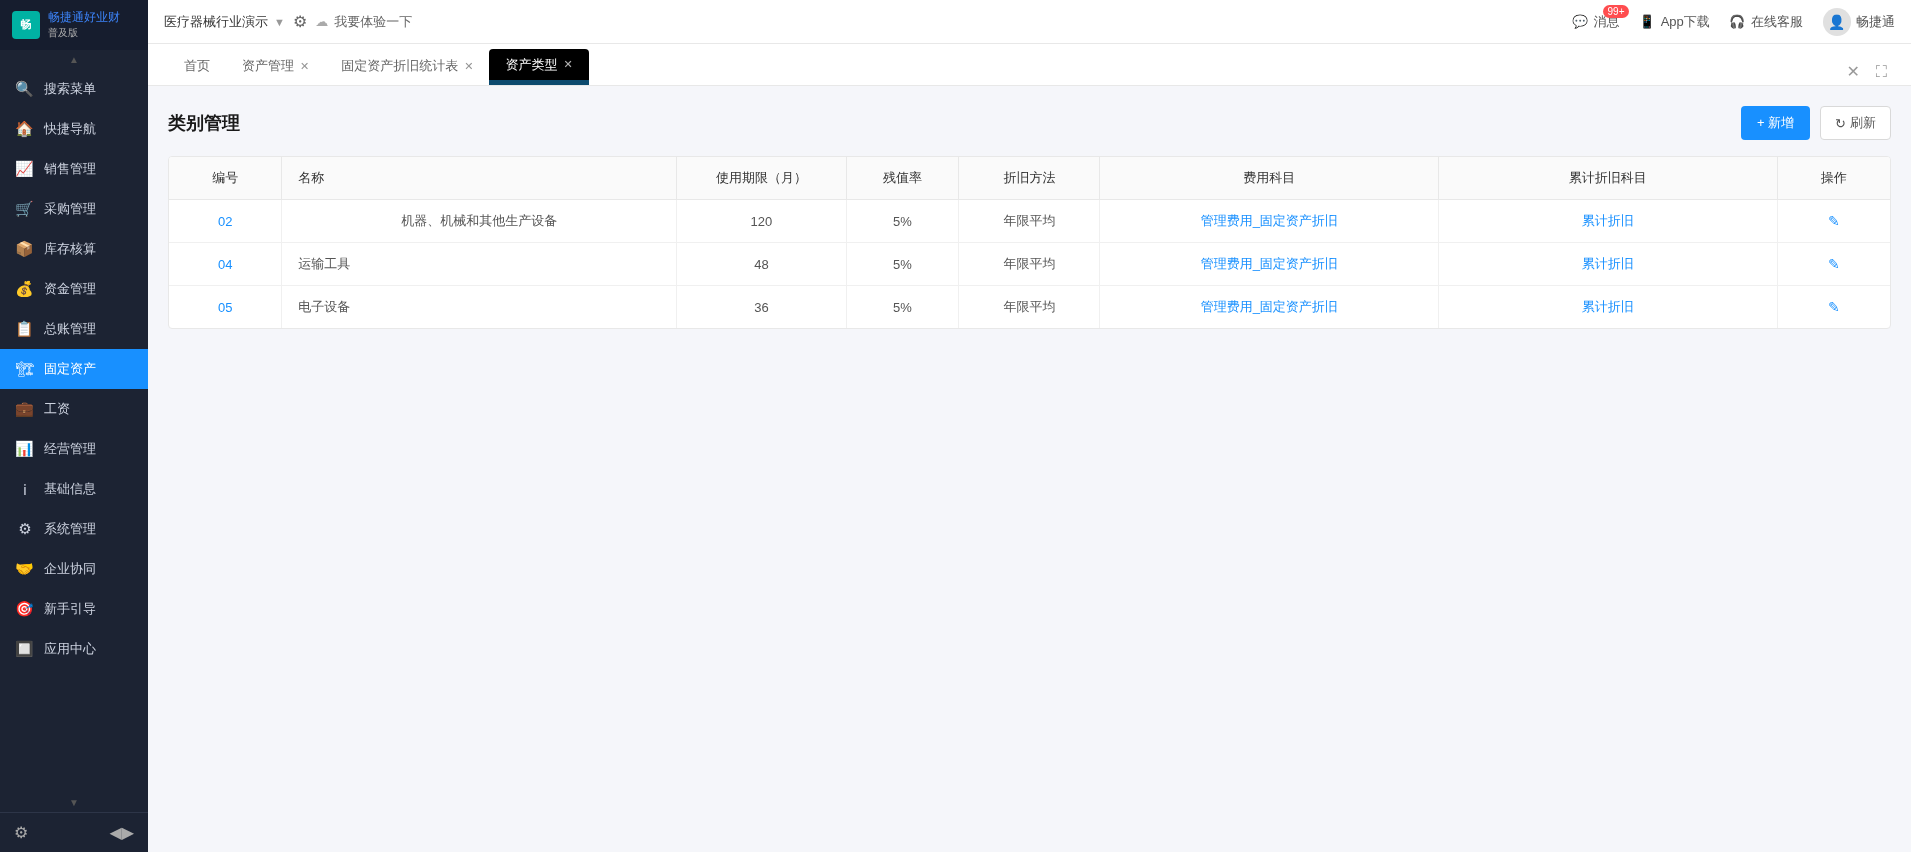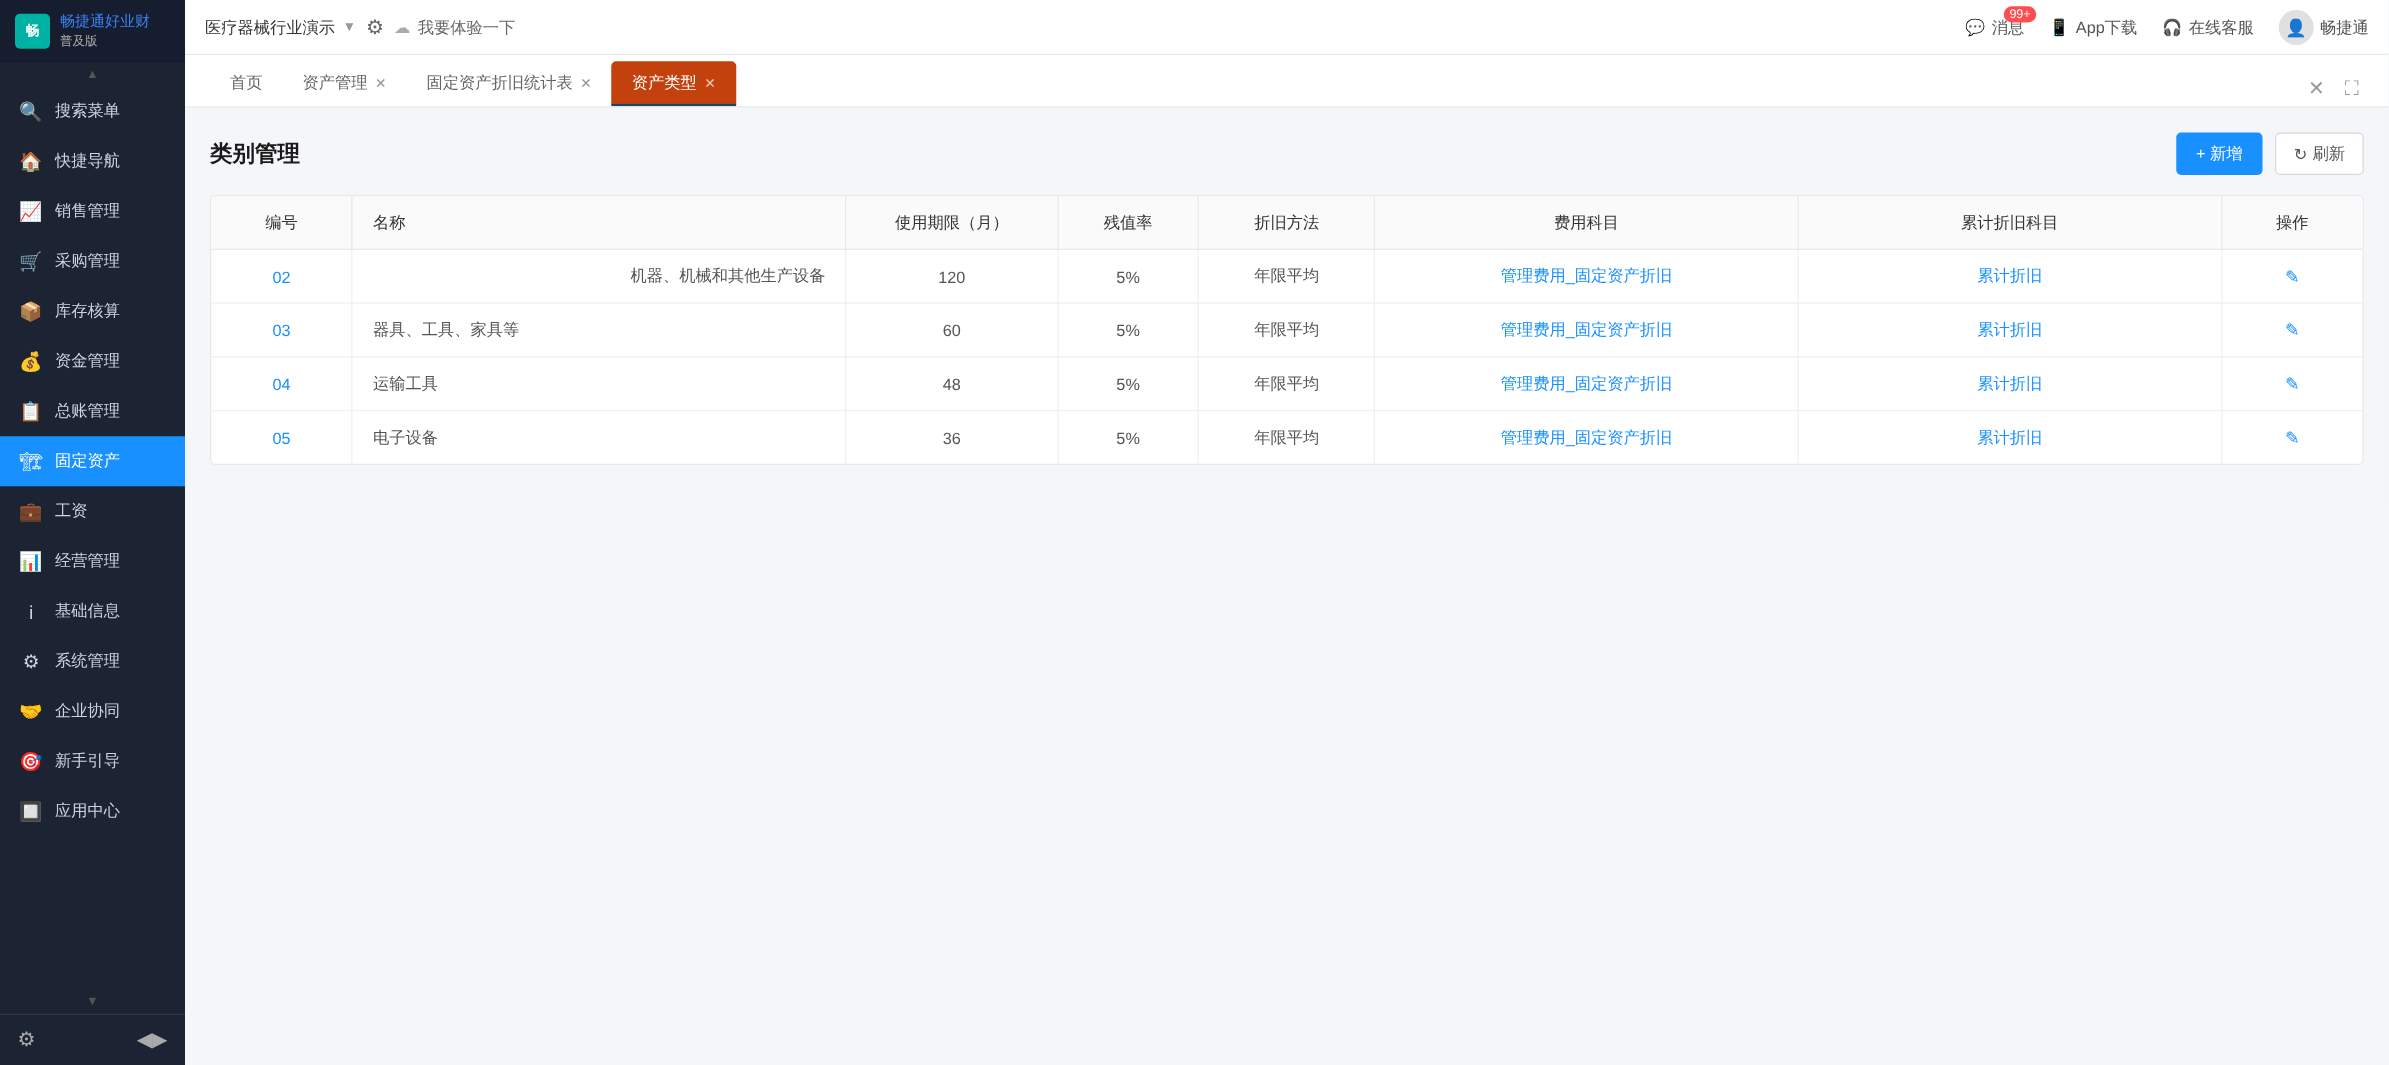--- a/index.html
+++ b/index.html
@@ -111,23 +111,23 @@
       padding: 0 16px;
       height: 36px;
       cursor: pointer;
       color: #666;
       font-size: 13px;
       border-bottom: 2px solid transparent;
       white-space: nowrap;
     }
     .tab.active {
       color: #fff;
-      background: #c2410c;
+      background: #000000;
       border-radius: 4px 4px 0 0;
-      border-bottom: 2px solid #0c4a6e;
+      border-bottom: 5px solid #0c4a6e;
     }
     .tab-close { font-size: 11px; color: inherit; cursor: pointer; opacity: 0.7; }
     .tabbar-right { margin-left: auto; display: flex; align-items: center; gap: 8px; }
     .tabbar-action { color: #999; font-size: 16px; cursor: pointer; padding: 4px; }
 
     
     .content { flex: 1; padding: 20px; overflow-y: auto; background: #f5f6fa; }
 
     .page-header { display: flex; align-items: center; justify-content: space-between; margin-bottom: 16px; }
     .page-title { font-size: 18px; font-weight: 600; color: #1a1a1a; }
@@ -351,34 +351,22 @@
             <th style="width:80px;">残值率</th>
             <th style="width:100px;">折旧方法</th>
             <th style="width:240px;">费用科目</th>
             <th style="width:240px;margin-left:43px;">累计折旧科目</th>
             <th style="width:80px;">操作</th>
           </tr>
         </thead>
         <tbody id="table-body">
             <tr>
     <td style="color:#1890ff;">02</td>
-    <td style="text-align:right;">机器、机械和其他生产设备</td>
+    <td style="text-align:center;">机器、机械和其他生产设备</td>
     <td>120</td>
-    <td>5%</td>
-    <td>年限平均</td>
-    <td style="color:#1890ff;">管理费用_固定资产折旧</td>
-    <td style="color:#1890ff;">累计折旧</td>
-    <td>
-      <span class="edit-icon" title="编辑">✎</span>
-    </td>
-  </tr>
-            <tr>
-    <td style="color:#1890ff;">03</td>
-    <td style="text-align:left;">器具、工具、家具等</td>
-    <td>60</td>
     <td>5%</td>
     <td>年限平均</td>
     <td style="color:#1890ff;">管理费用_固定资产折旧</td>
     <td style="color:#1890ff;">累计折旧</td>
     <td>
       <span class="edit-icon" title="编辑">✎</span>
     </td>
   </tr>
             <tr>
     <td style="color:#1890ff;">04</td>

